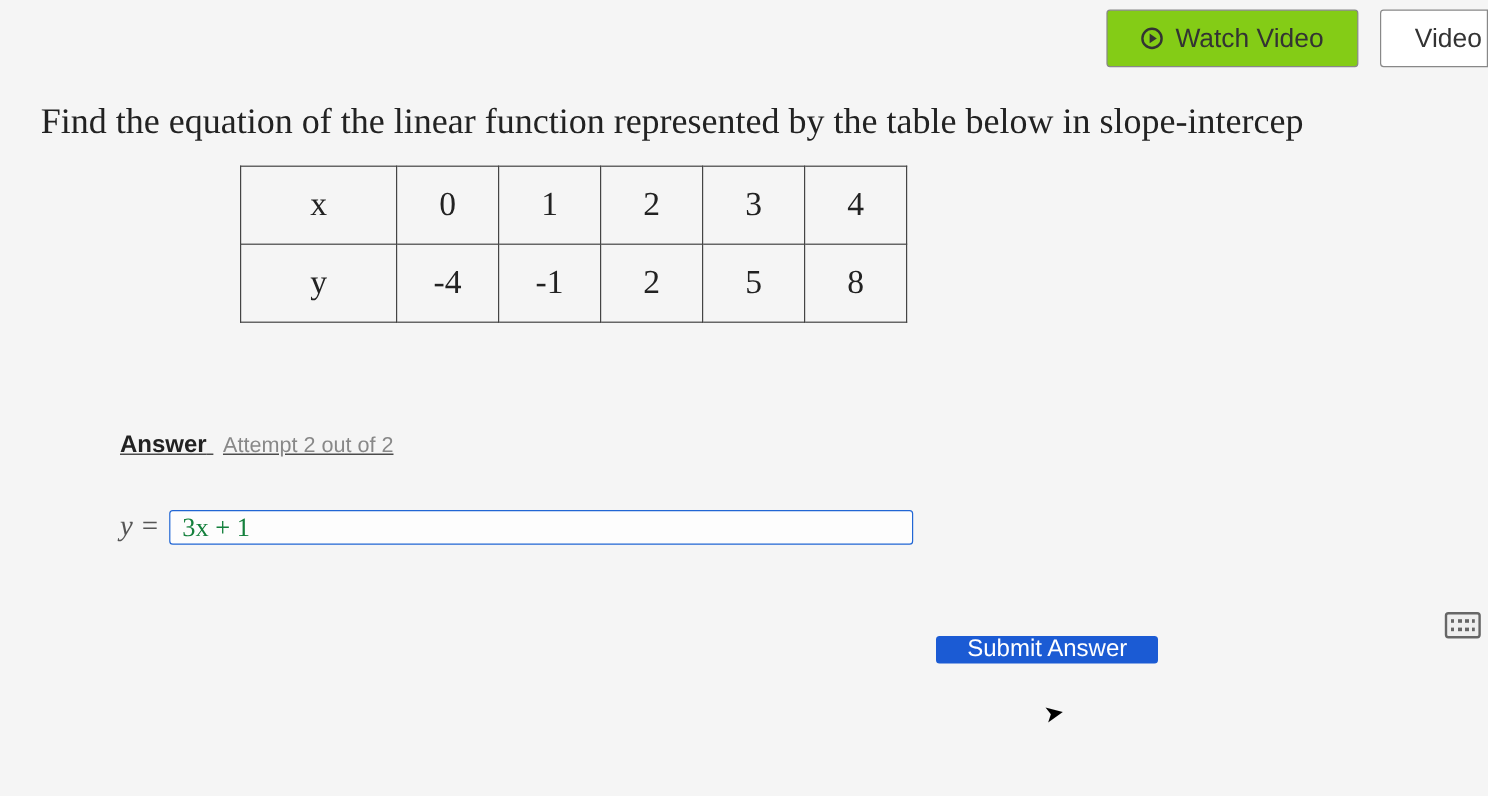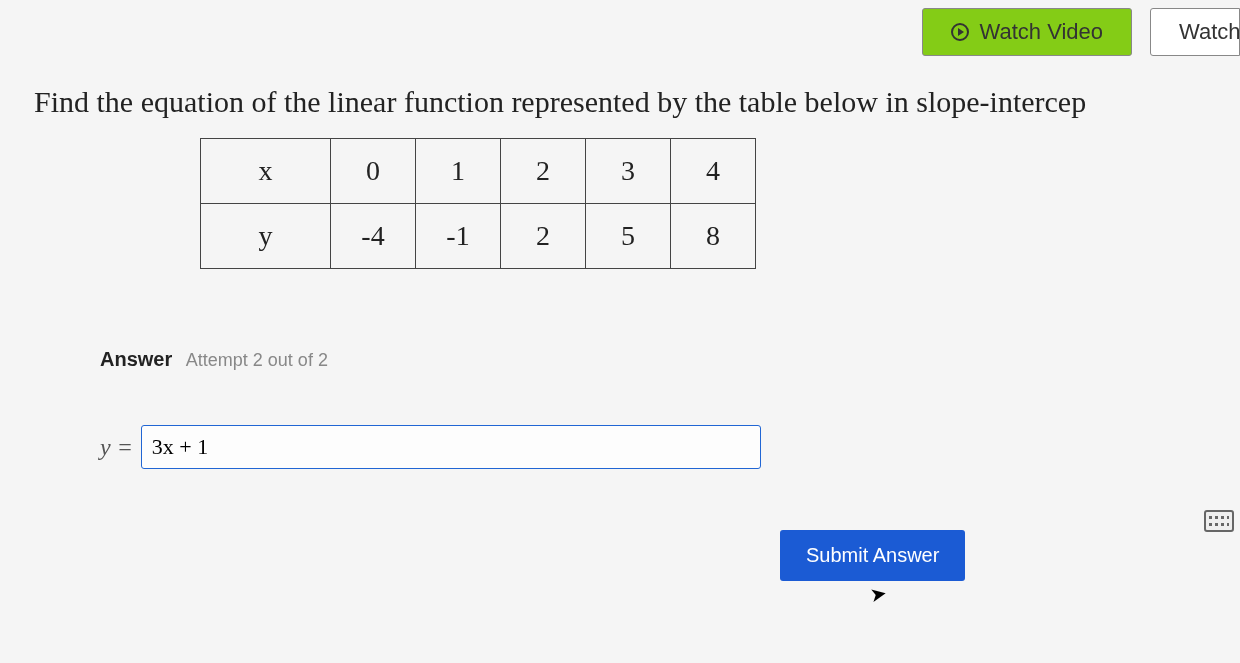--- a/index.html
+++ b/index.html
@@ -95,22 +95,23 @@
     .data-table .header-cell {
       width: 130px;
       height: 65px;
     }
     .data-table .val-cell {
       width: 85px;
       height: 65px;
     }
     .answer-section {
       position: absolute;
-      top: 348px;
+      top: 360px;
       left: 100px;
+      text-decoration: underline;
     }
     .answer-label {
       font-family: Arial, sans-serif;
       font-size: 20px;
     }
     .answer-bold {
       font-weight: bold;
       color: #222;
     }
     .attempt-text {
@@ -127,38 +128,38 @@
       gap: 8px;
     }
     .y-equals {
       font-family: 'Times New Roman', serif;
       font-style: italic;
       font-size: 24px;
       color: #555;
     }
     .answer-input {
       width: 620px;
-      height: 44px;
+      height: 29px;
       border: 1.5px solid #2166d4;
       border-radius: 3px;
       padding: 0 10px;
       font-size: 22px;
       font-family: 'Times New Roman', serif;
-      color: #000000;
+      color: #15803d;
       background: #fdfdfd;
       outline: none;
     }
     .submit-btn {
       position: absolute;
       top: 530px;
       left: 780px;
       background: #1b5bd4;
       color: #fff;
       border: none;
-      padding: 14px 26px;
+      padding: 0 26px;
       font-size: 20px;
       font-family: Arial, sans-serif;
       border-radius: 3px;
       cursor: pointer;
     }
     .cursor {
       position: absolute;
       top: 582px;
       left: 870px;
       font-size: 20px;
@@ -199,21 +200,21 @@
 <body>
 
 <div class="top-buttons">
   <button class="btn-outline">
     <span class="play-icon-circle">
       <span class="play-triangle"></span>
     </span>
     <span>Watch Video</span>
   </button>
   <button class="btn-show">
-    <span>Watch</span>
+    <span>Video</span>
   </button>
 </div>
 
 <div class="question">Find the equation of the linear function represented by the table below in slope-intercep</div>
 
 <table class="data-table">
   <tbody>
       <tr>
     <td class="header-cell">x</td>
     <td class="val-cell">0</td>

